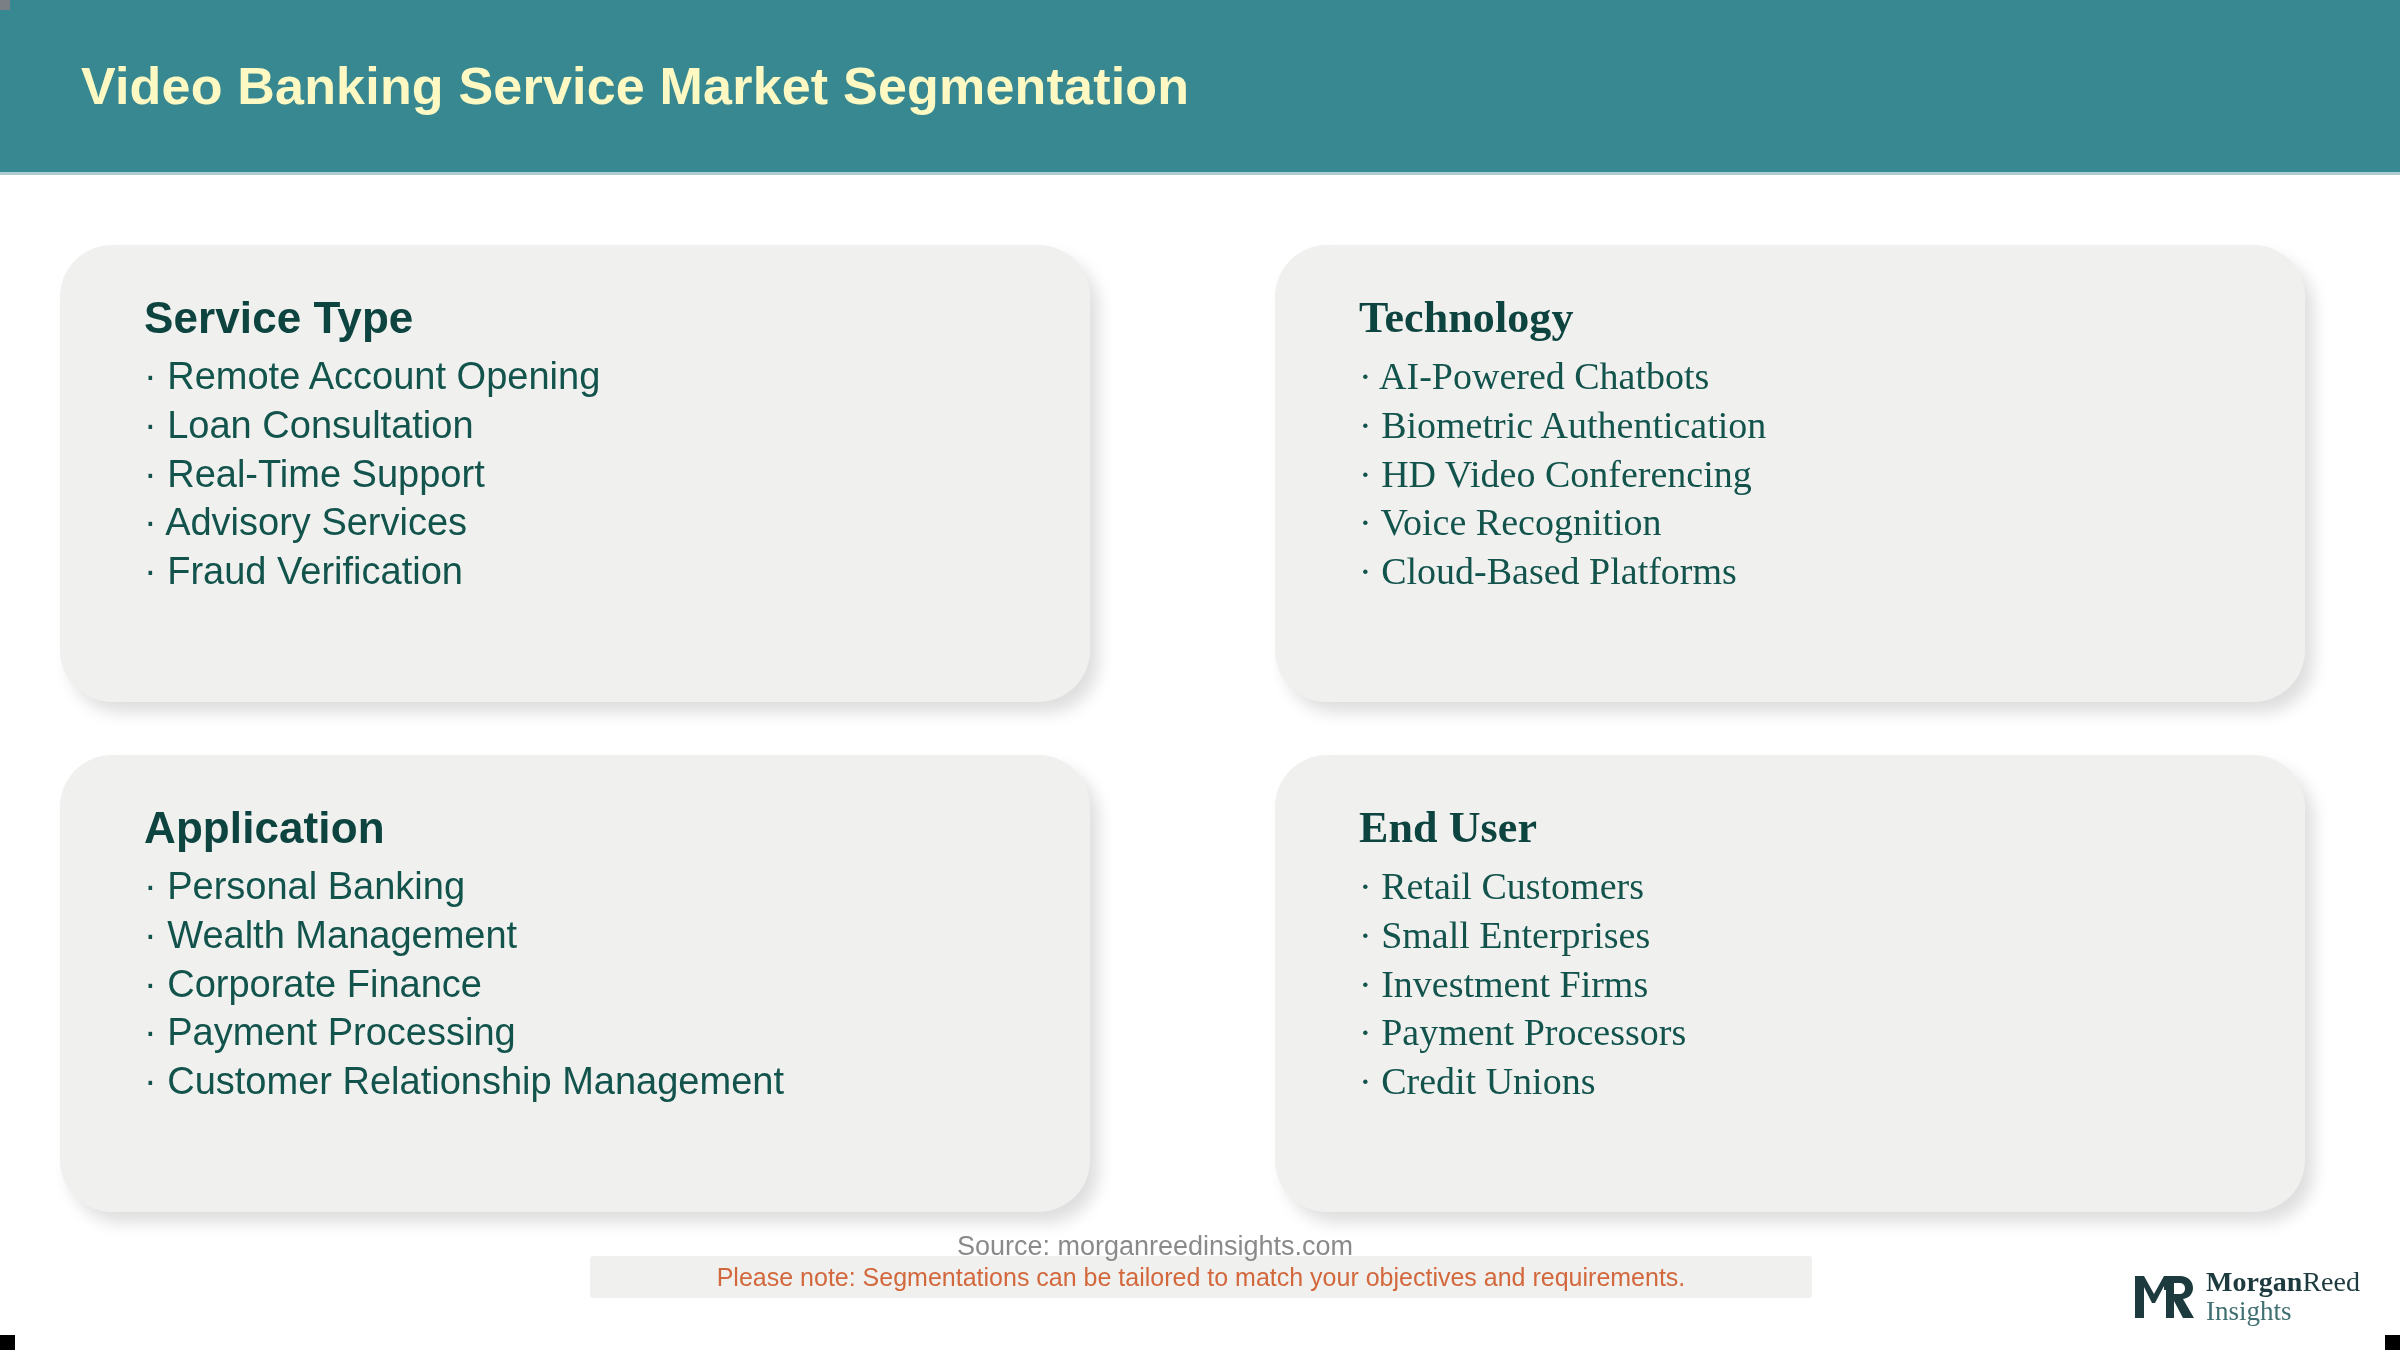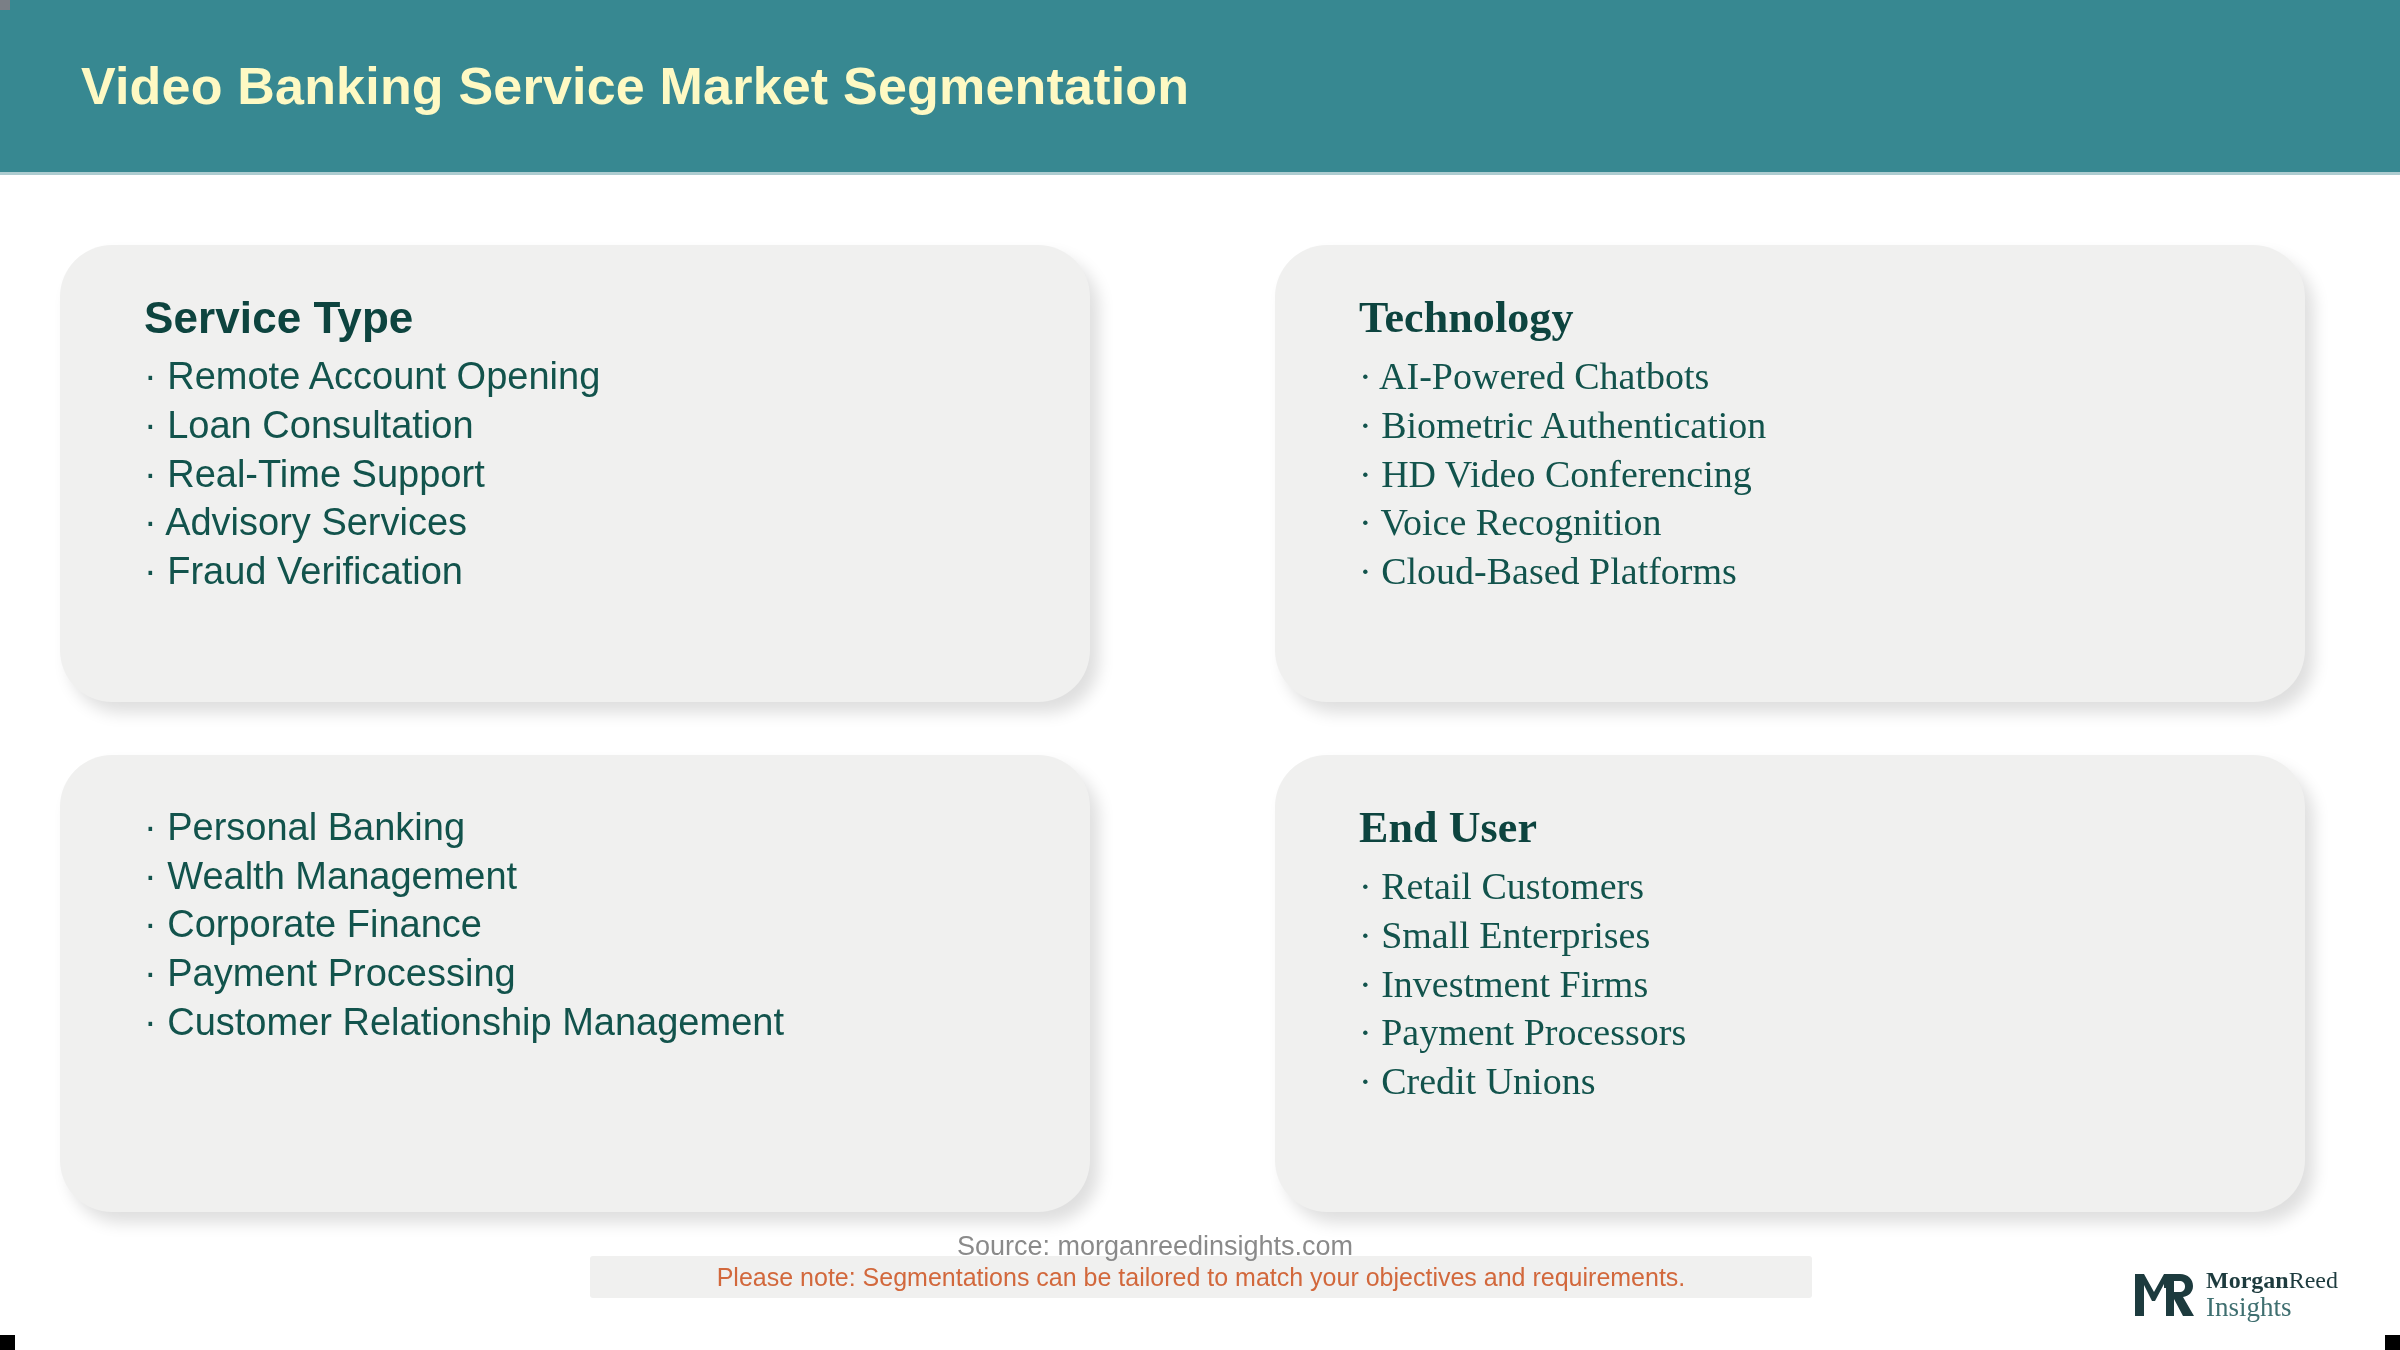--- a/index.html
+++ b/index.html
@@ -127,21 +127,21 @@
   .logo {
     position:absolute;
     left:2133px;
     top:1268px;
     display:flex;
     align-items:center;
     gap:11px;
   }
   .logo-mark { width:62px; height:46px; display:block; }
   .logo-words { display:flex; flex-direction:column; line-height:1.0; }
-  .logo-line1 { font-family:"Liberation Serif", serif; font-size:24px; color:#1d3b3e; white-space:nowrap; }
+  .logo-line1 { font-family:"Liberation Serif", serif; font-size:28px; color:#1d3b3e; white-space:nowrap; }
   .logo-morgan { font-weight:bold; }
   .logo-reed { font-weight:normal; }
   .logo-line2 {
     font-family:"Liberation Serif", serif;
     font-size:27px;
     color:#3f6f70;
     white-space:nowrap;
     margin-top:2px;
   }
 
@@ -184,20 +184,21 @@
           <li><span class="bullet">·</span> <span>Biometric Authentication</span></li>
           <li><span class="bullet">·</span> <span>HD Video Conferencing</span></li>
           <li><span class="bullet">·</span> <span>Voice Recognition</span></li>
           <li><span class="bullet">·</span> <span>Cloud-Based Platforms</span></li>
         </ul>
       </div>
     </div>
 
     <div class="card card-r2 card-left">
       <div class="card-inner">
+        <div class="card-heading">Application</div>
         <ul class="card-list">
           <li><span class="bullet">·</span> <span>Personal Banking</span></li>
           <li><span class="bullet">·</span> <span>Wealth Management</span></li>
           <li><span class="bullet">·</span> <span>Corporate Finance</span></li>
           <li><span class="bullet">·</span> <span>Payment Processing</span></li>
           <li><span class="bullet">·</span> <span>Customer Relationship Management</span></li>
         </ul>
       </div>
     </div>
 

